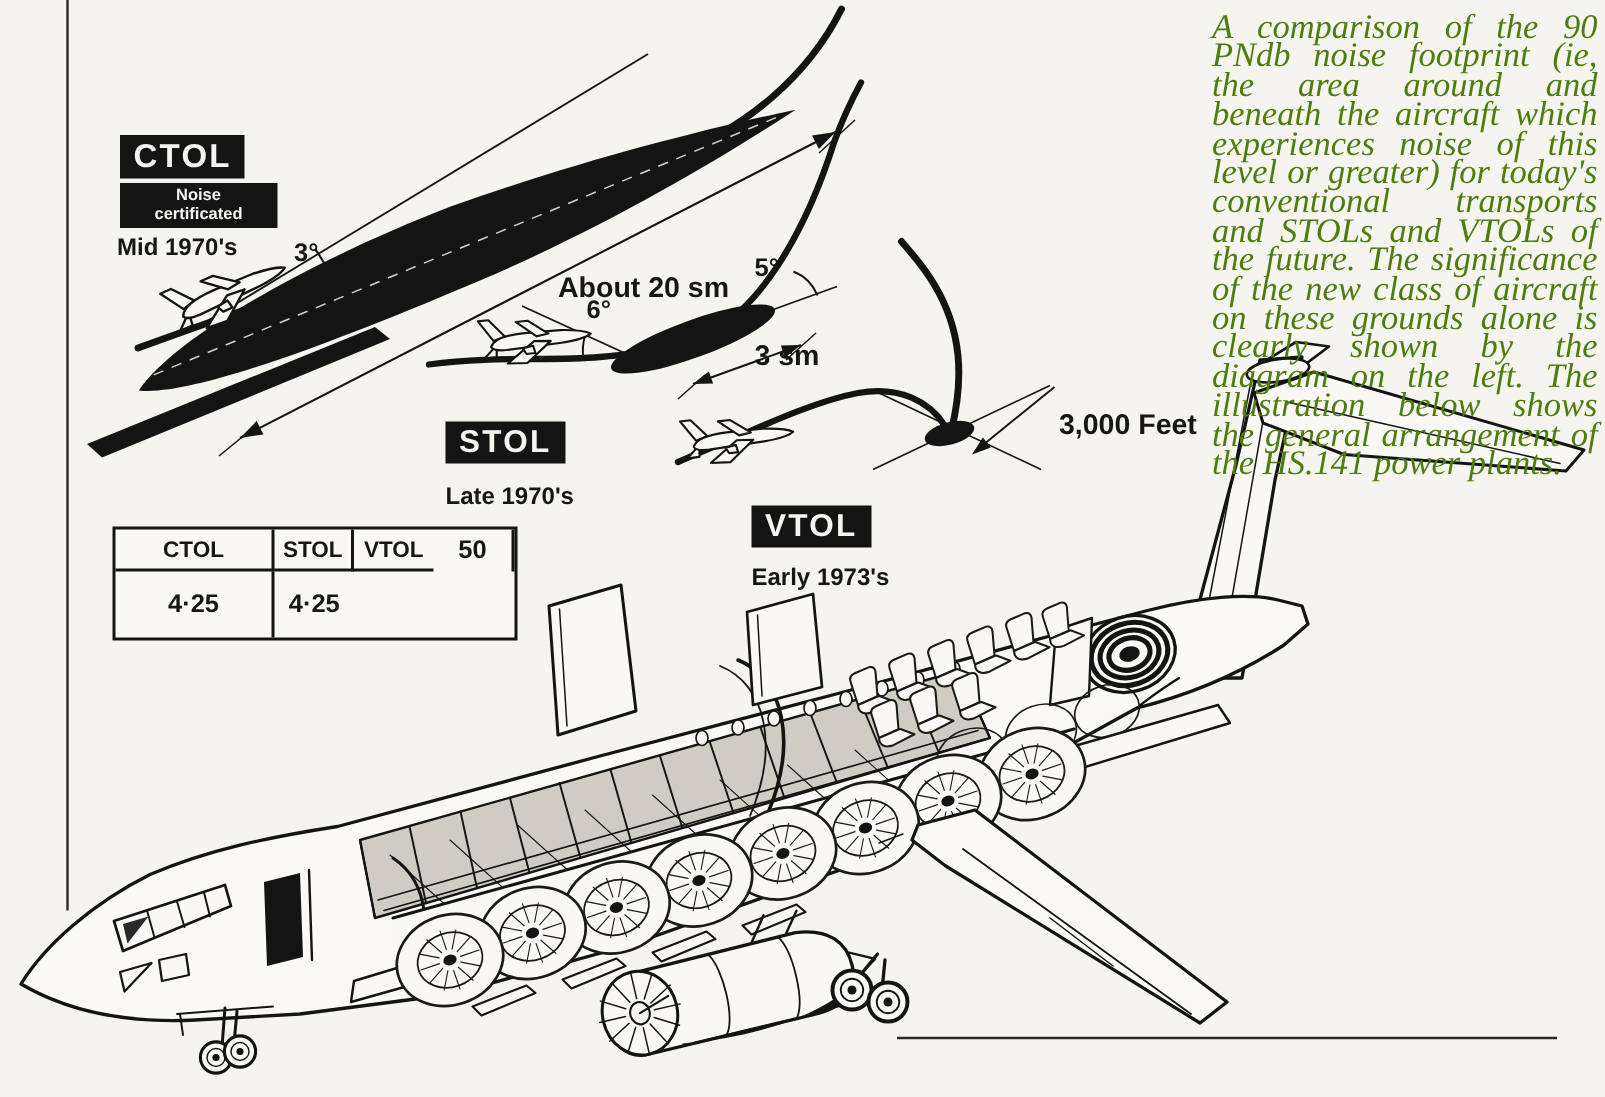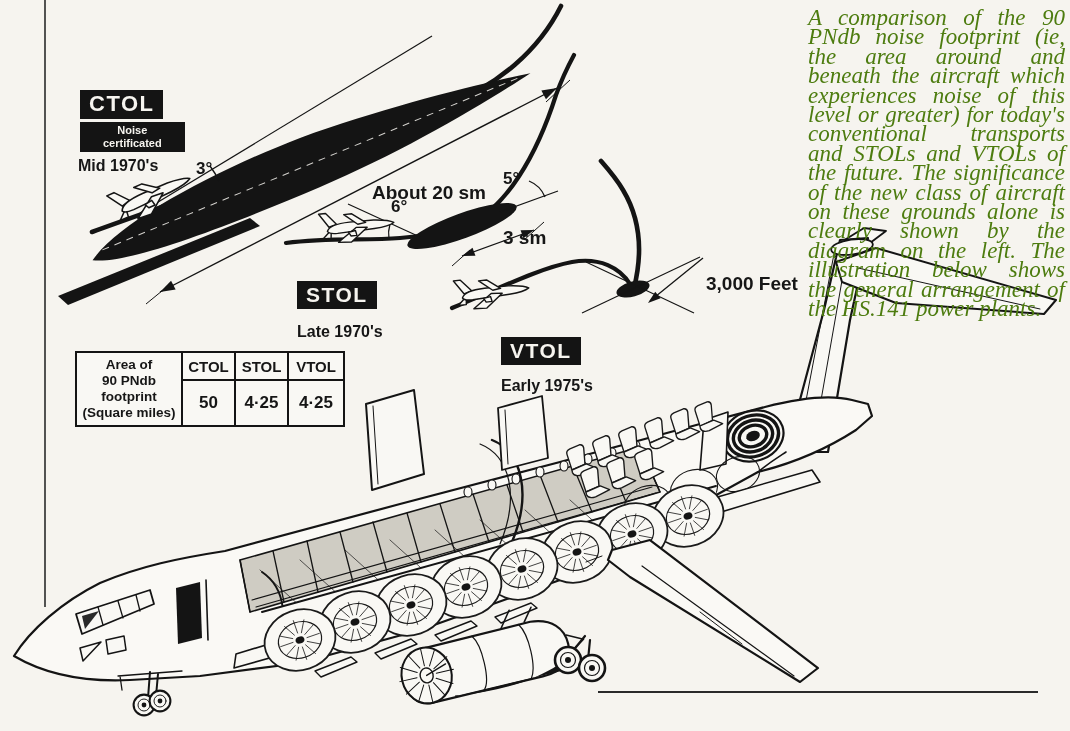--- a/index.html
+++ b/index.html
@@ -303,27 +303,23 @@
 <div class="dim" style="left:372px; top:142px;margin-top:40px;">About 20 sm</div>
 
 <div class="angle" style="left:391px; top:197px;">6°</div>
 <div class="angle" style="left:503px; top:169px;">5°</div>
 <div class="dim" style="left:503px; top:227px;">3 sm</div>
 <div class="blkbox" style="left:297px; top:281px; font-size:21px;">STOL</div>
 <div class="era" style="left:297px; top:312px;">Late 1970's</div>
 
 <div class="dim" style="left:706px; top:273px;">3,000 Feet</div>
 <div class="blkbox" style="left:501px; top:337px; font-size:21px;">VTOL</div>
-<div class="era" style="left:501px; top:366px;">Early 1975's</div>
+<div class="era" style="left:501px; top:366px;">Early 1973's</div>
 
 <div class="ftable">
-  <div class="hdrcell">Area of
-90 PNdb
-footprint
-(Square miles)</div>
   <div class="col">CTOL</div>
   <div class="col">STOL</div>
   <div class="col last">VTOL</div>
   <div class="val">50</div>
   <div class="val">4·25</div>
   <div class="val last">4·25</div>
 </div>
 
 </div>
 

